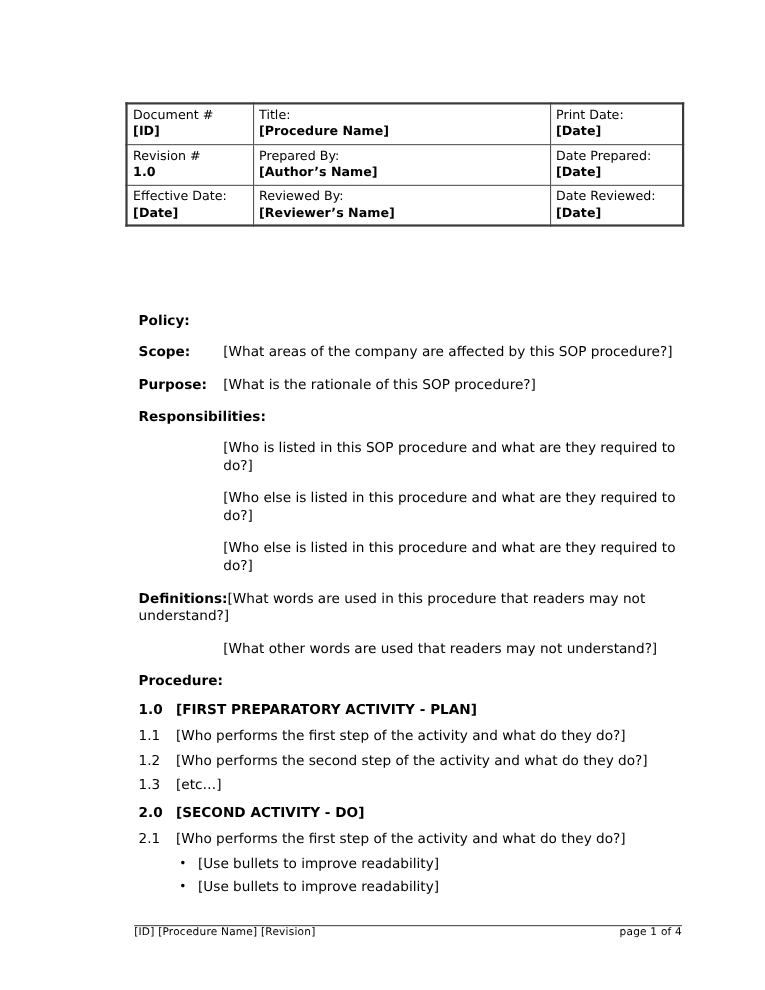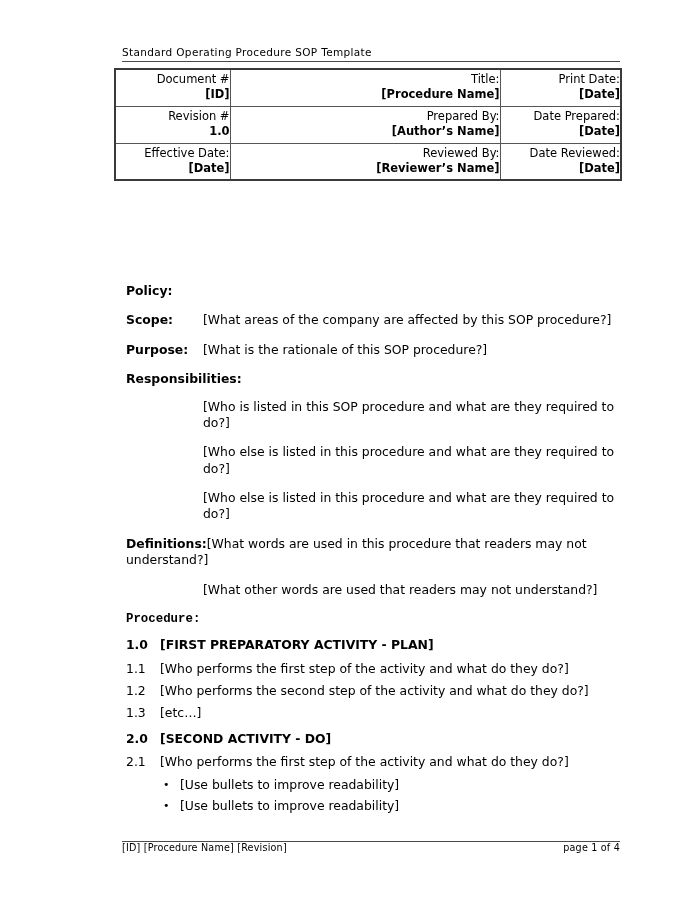--- a/index.html
+++ b/index.html
@@ -34,23 +34,22 @@
   .doc-header-title {
     font-size: 10.5px;
     letter-spacing: 0.35px;
     white-space: nowrap;
   }
 
   
   .info-table-wrap {
     position: absolute;
     left: 114px;
-    top: 68px;
+    top: 93px;
     width: 502px;
-    text-align: right;
   }
   table.info-table {
     width: 100%;
     border-collapse: collapse;
     table-layout: fixed;
     border: 2px solid #3a3a3a;
   }
   table.info-table td {
     border: 1px solid #555555;
     padding: 2px 0 3px 5px;
@@ -118,21 +117,20 @@
   }
   .definitions-block .def-first {
     margin-bottom: 13px;
   }
 
   
   .procedure-head {
     font-weight: bold;
     margin-top: 4px;
     margin-bottom: 10px;
-    font-family: Liberation Mono, monospace;
   }
   .num-row {
     display: flex;
     align-items: flex-start;
     margin-bottom: 6px;
   }
   .num-row .num {
     width: 34px;
     flex: 0 0 34px;
   }
@@ -171,23 +169,20 @@
     justify-content: space-between;
     font-size: 9.6px;
     letter-spacing: 0.2px;
   }
 </style>
 </head>
 <body>
 
 <div class="page">
 
-  <div class="doc-header">
-    <div class="doc-header-title">Standard Operating Procedure  SOP Template</div>
-  </div>
 
   <div class="info-table-wrap">
     <table class="info-table">
       <colgroup>
         <col class="col-a">
           <col class="col-b">
           <col class="col-c">
       </colgroup>
       <tbody>
         <tr>

